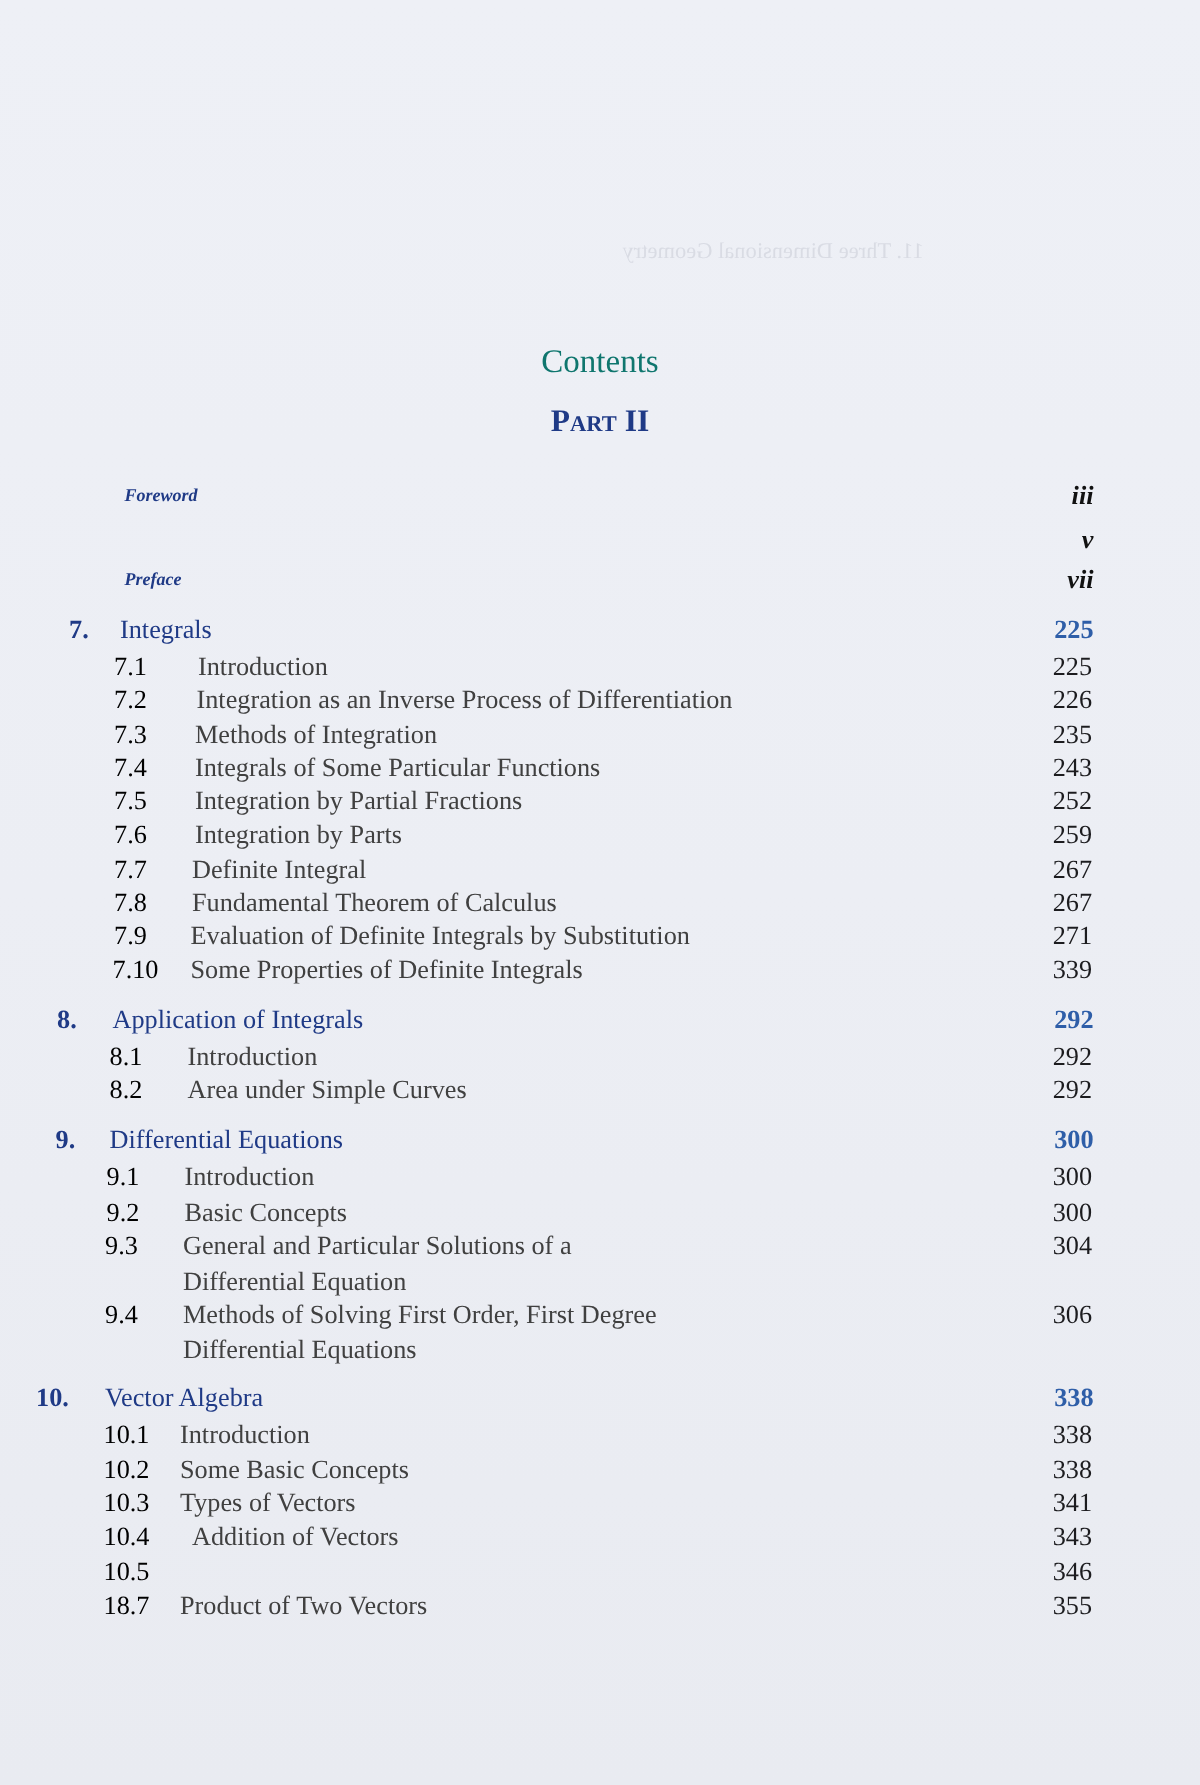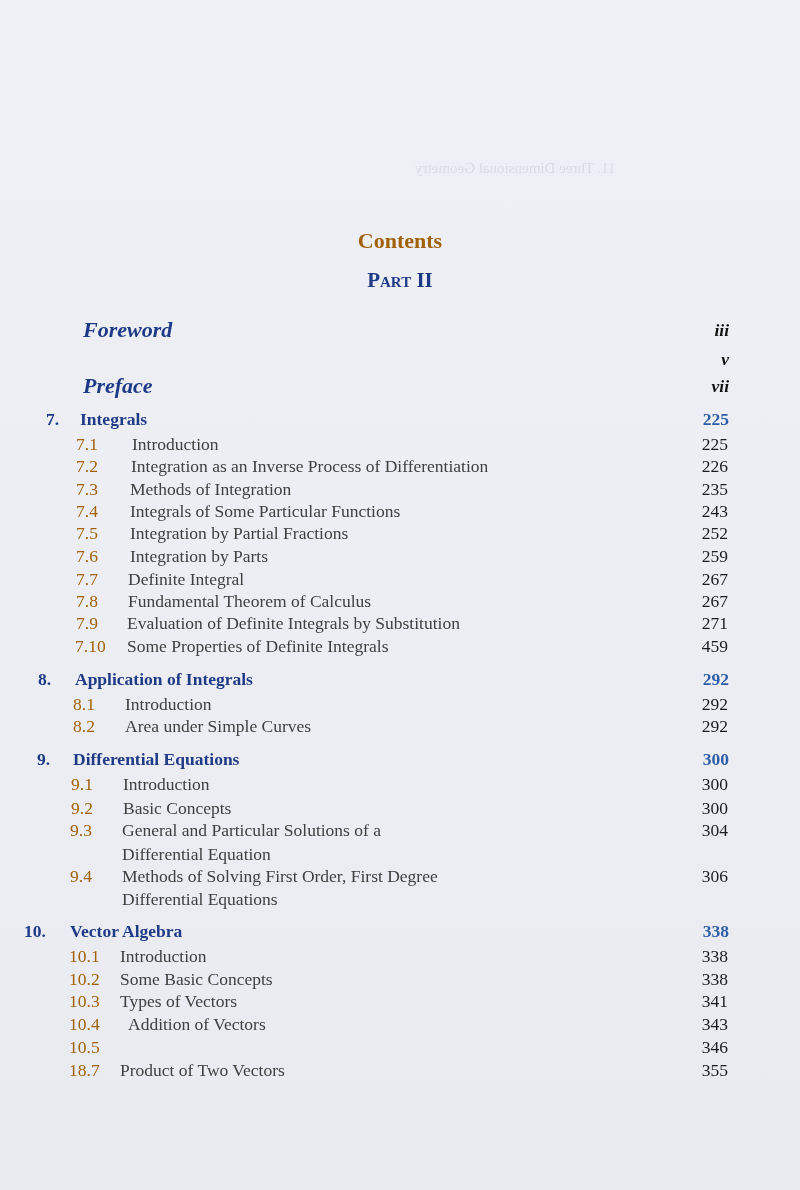--- a/index.html
+++ b/index.html
@@ -9,47 +9,47 @@
       font-family: "Liberation Serif", "DejaVu Serif", serif;
       color: #1c1c1f;
       position: relative;
     }
     .bleed {
       position: absolute; color: #c9ccd6; font-size: 15px; opacity: 0.55;
       transform: scaleX(-1); white-space: nowrap;
     }
     .title {
       position: absolute; top: 228px; left: 0; width: 800px; text-align: center;
-      font-size: 22px; font-weight: bold; color: #a16207;
+      font-size: 22px; font-weight: normal; color: #0f766e;
     }
     .part {
       position: absolute; top: 268px; left: 0; width: 800px; text-align: center;
       font-size: 21px; font-weight: bold; color: #1f3a86; font-variant: small-caps;
     }
     .row {
       position: absolute; left: 0; width: 800px; height: 22px; font-size: 17.5px; line-height: 22px;
     }
     .front {
       position: absolute; left: 83px; font-style: italic; font-weight: bold; color: #1f3a86;
-      font-size: 22px;
+      font-size: 12px;
     }
     .front-page {
       position: absolute; right: 71px; font-style: italic; font-weight: bold; color: #111;
       text-align: right;
     }
     .ch-num {
       position: absolute; font-weight: bold; color: #1f3a86; text-align: right;
     }
     .ch-title {
-      position: absolute; font-weight: bold; color: #1f3a86;
+      position: absolute; font-weight: normal; color: #1f3a86;
     }
     .ch-page {
       position: absolute; right: 71px; font-weight: bold; color: #2e5ea8; text-align: right;
     }
-    .sec-num { position: absolute; color: #a16207; }
+    .sec-num { position: absolute; color: #000000; }
     .sec-title { position: absolute; color: #404040; }
     .sec-page { position: absolute; right: 72px; color: #1c1c1f; text-align: right; }
   </style>
 </head>
 <body>
 
 <div class="bleed" style="top:160px;left:415px;">11. Three Dimensional Geometry</div>
 
 <div class="title">Contents</div>
 <div class="part">Part II</div>
@@ -112,21 +112,21 @@
   <span class="sec-page">267</span>
 </div>
 <div class="row" style="top:612px">
   <span class="sec-num" style="left:76px">7.9</span>
   <span class="sec-title" style="left:127px">Evaluation of Definite Integrals by Substitution</span>
   <span class="sec-page">271</span>
 </div>
 <div class="row" style="top:635px">
   <span class="sec-num" style="left:75px">7.10</span>
   <span class="sec-title" style="left:127px">Some Properties of Definite Integrals</span>
-  <span class="sec-page">459</span>
+  <span class="sec-page">339</span>
 </div>
 
 <div class="row" style="top:668px">
   <span class="ch-num" style="left:38px">8.</span>
   <span class="ch-title" style="left:75px">Application of Integrals</span>
   <span class="ch-page">292</span>
 </div>
 <div class="row" style="top:693px">
   <span class="sec-num" style="left:73px">8.1</span>
   <span class="sec-title" style="left:125px">Introduction</span>

